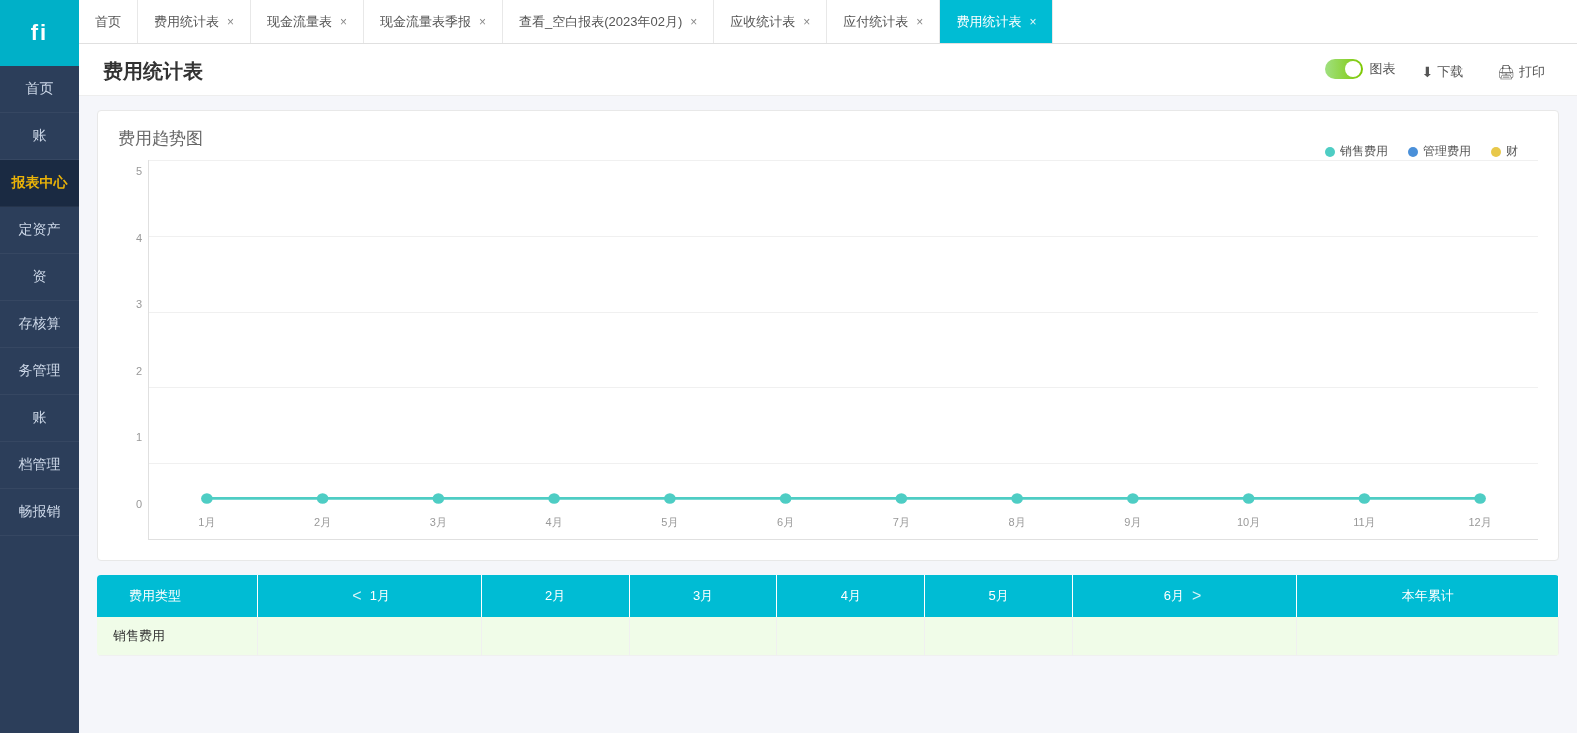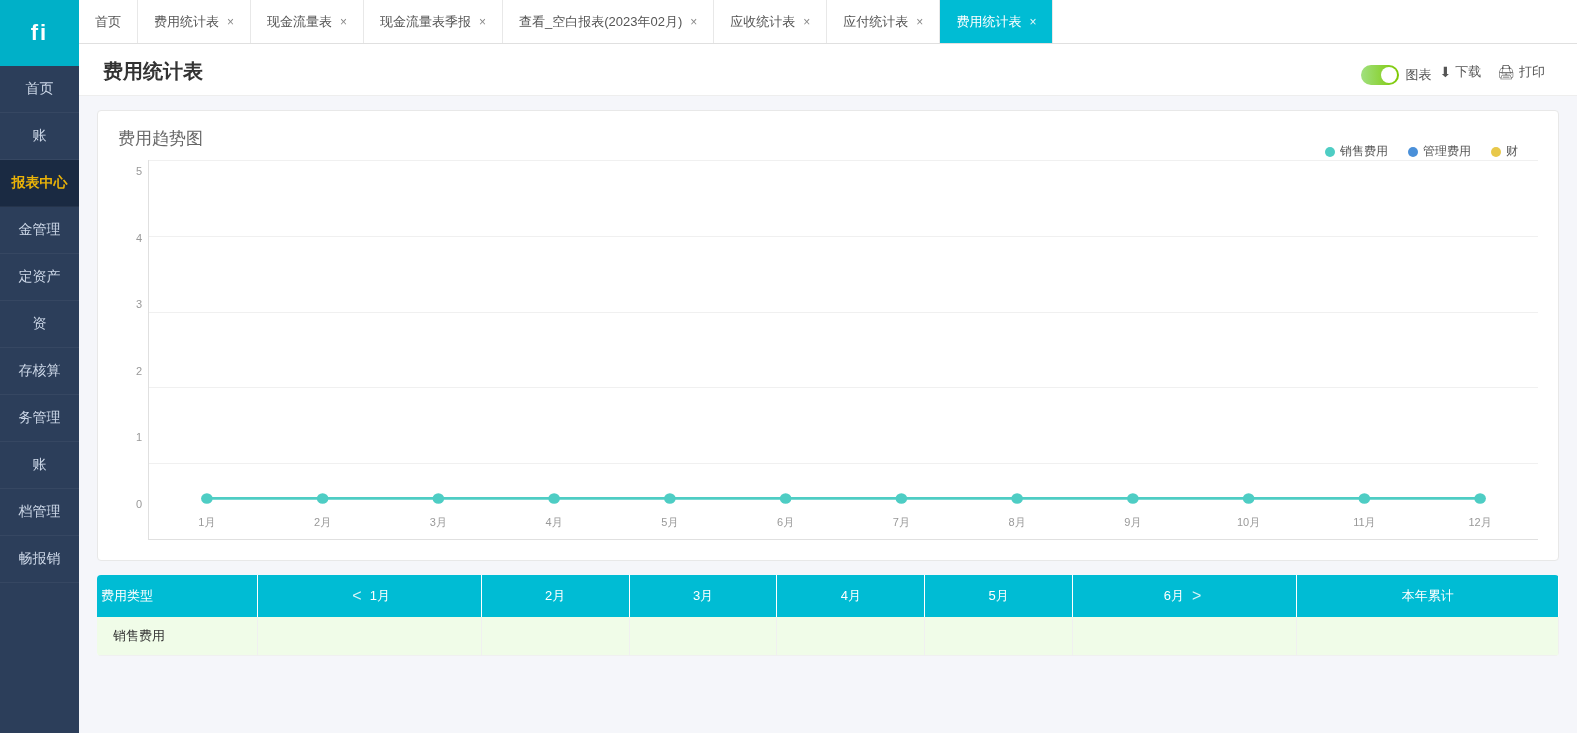--- a/index.html
+++ b/index.html
@@ -99,22 +99,22 @@
       background: #fff;
       border-bottom: 1px solid #eee;
     }
     .page-title {
       font-size: 20px;
       font-weight: bold;
       color: #333;
     }
     .header-actions {
       display: flex;
-      align-items: flex-end;
-      gap: 0;
+      align-items: flex-start;
+      gap: 18px;
     }
     .toggle-switch {
       display: flex;
       align-items: center;
       gap: 6px;
     }
     .toggle-track {
       width: 38px;
       height: 20px;
       background: linear-gradient(to right, #a0e080, #7dc800);
@@ -248,21 +248,21 @@
     .expense-table thead th {
       padding: 12px 10px;
       font-size: 13px;
       font-weight: normal;
       text-align: center;
       border-right: 1px solid rgba(255,255,255,0.15);
       position: relative;
     }
     .expense-table thead th:first-child {
       text-align: left;
-      padding-left: 4px;
+      padding-left: 32px;
       width: 160px;
     }
     .expense-table tbody tr:first-child td {
       background: #f0fce8;
       color: #333;
     }
     .expense-table tbody td {
       padding: 10px 10px;
       font-size: 13px;
       text-align: center;
@@ -289,21 +289,20 @@
     }
   </style>
 </head>
 <body>
 
 <div class="sidebar">
   <div class="sidebar-logo">fi</div>
   <div class="sidebar-item">首页</div>
   <div class="sidebar-item">账</div>
   <div class="sidebar-item active">报表中心</div>
-  <div class="sidebar-item">金管理</div>
   <div class="sidebar-item">定资产</div>
   <div class="sidebar-item">资</div>
   <div class="sidebar-item">存核算</div>
   <div class="sidebar-item">务管理</div>
   <div class="sidebar-item">账</div>
   <div class="sidebar-item">档管理</div>
   <div class="sidebar-item">畅报销</div>
 </div>
 
 <div class="main">

